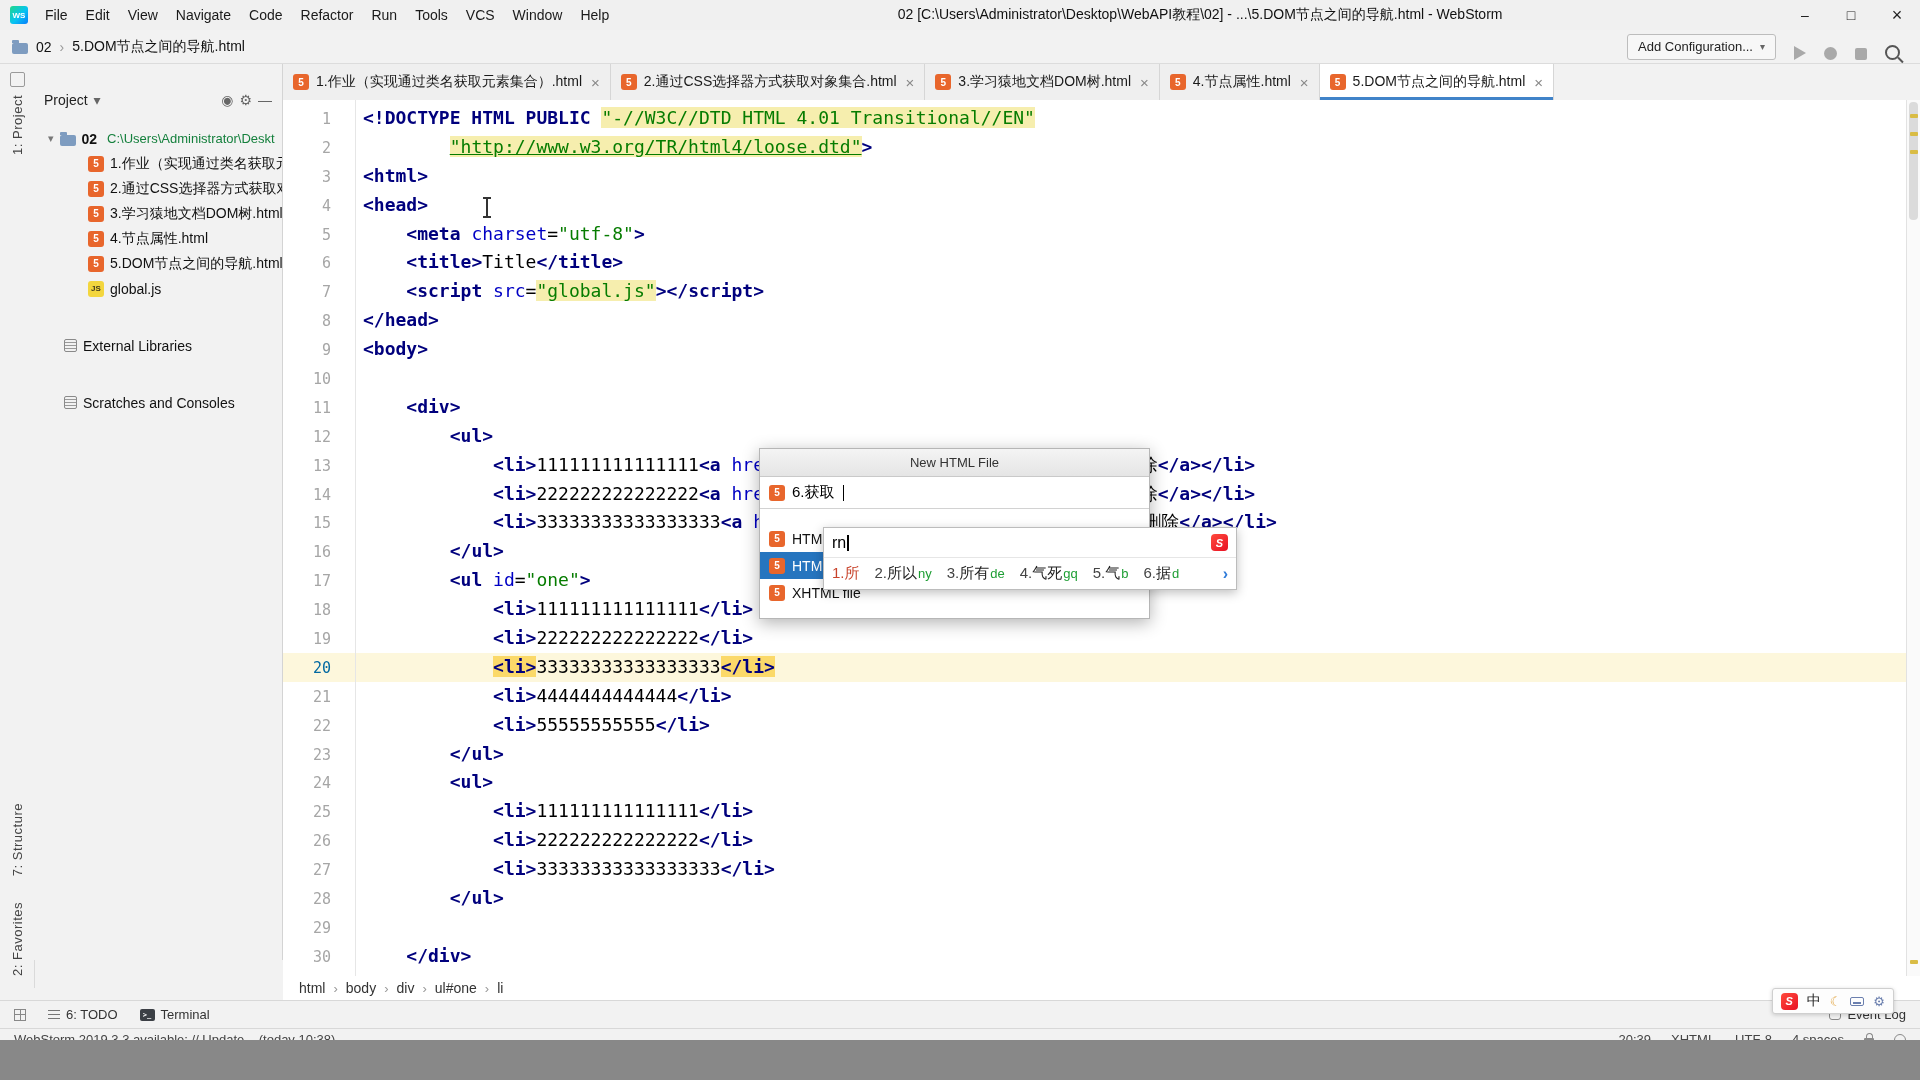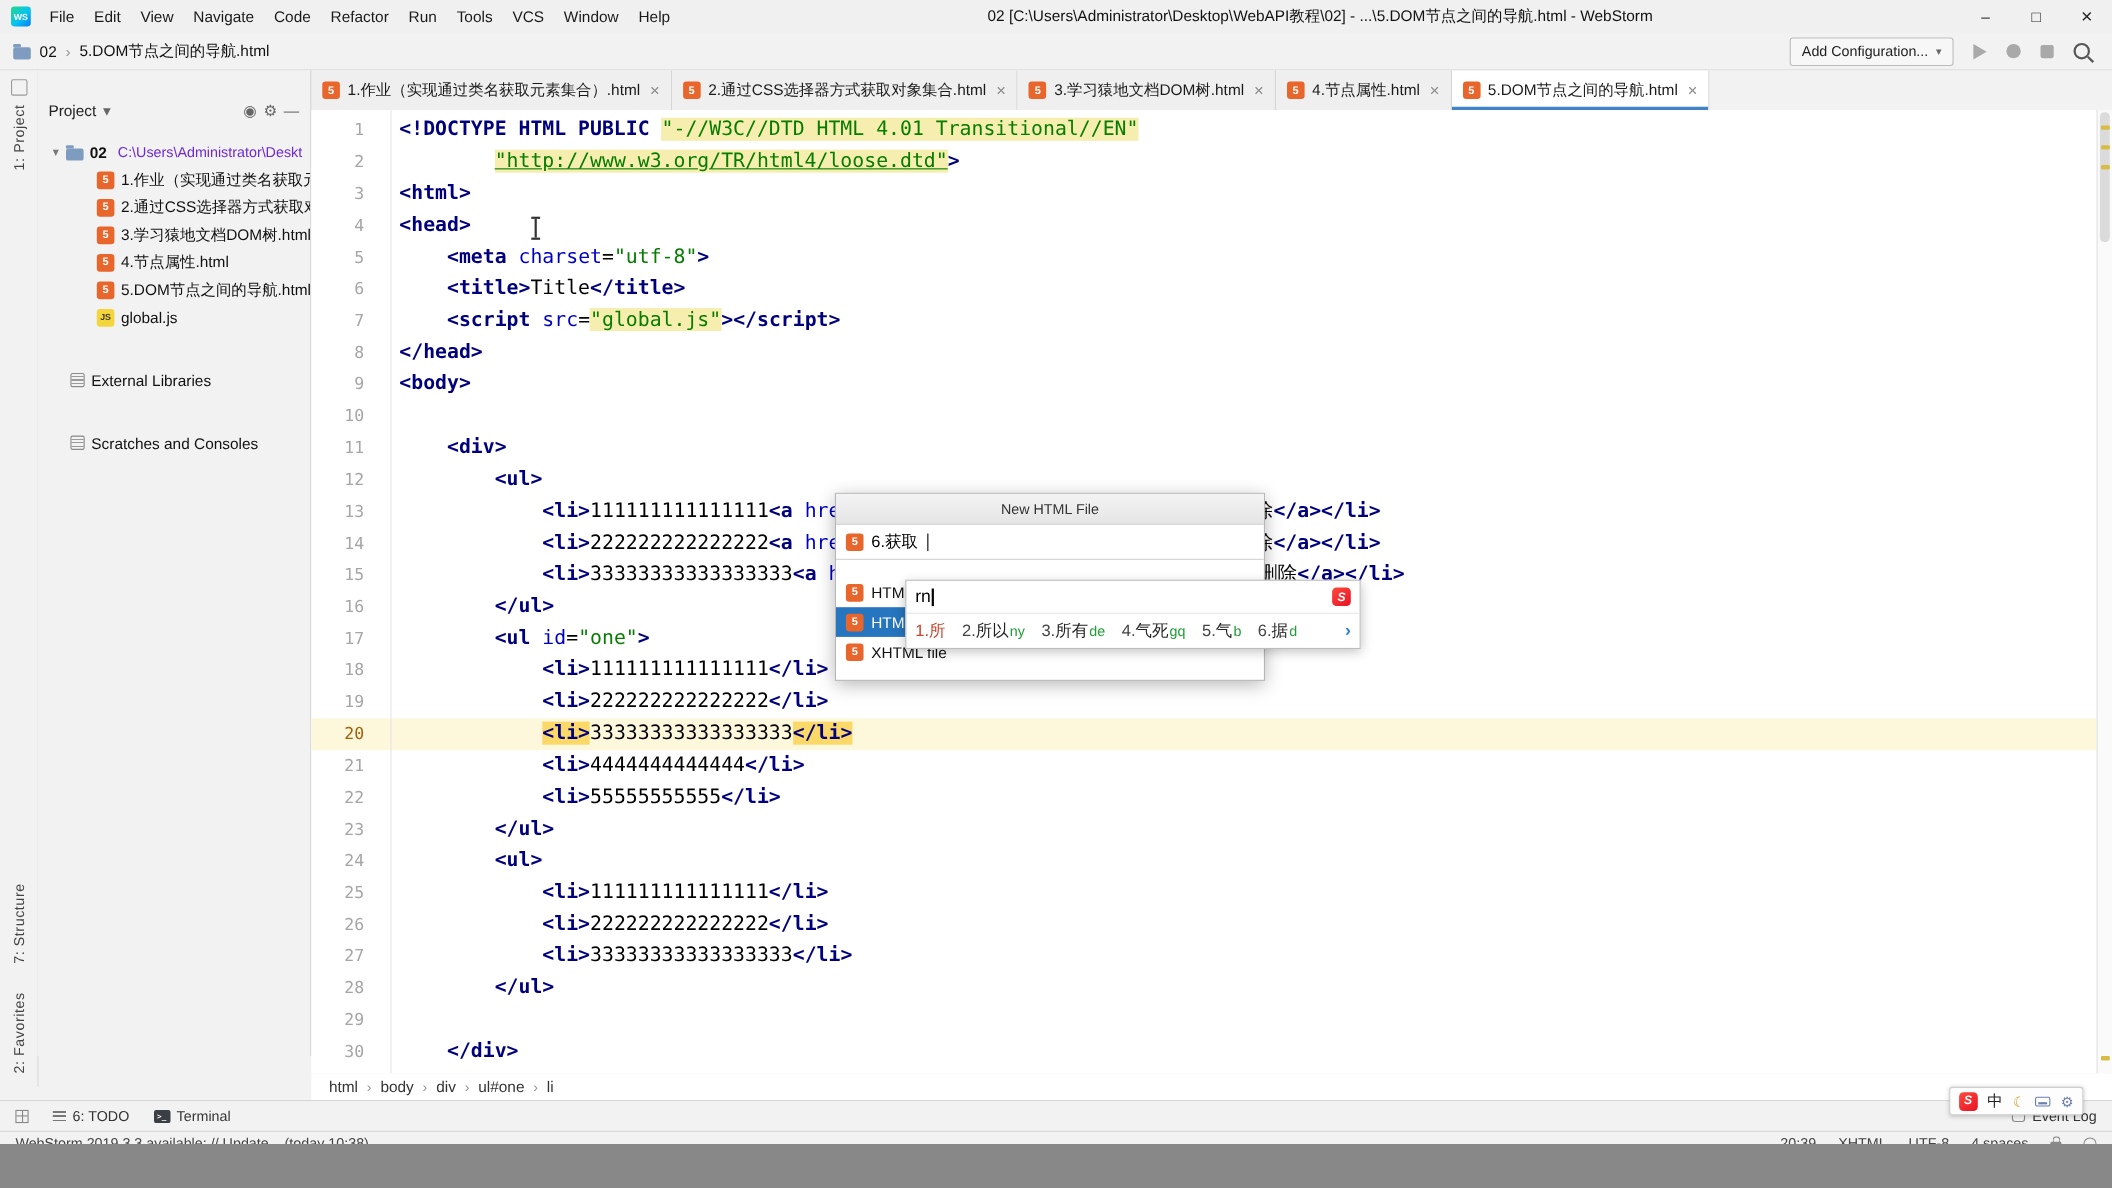--- a/index.html
+++ b/index.html
@@ -17,21 +17,21 @@
     overflow:hidden;text-overflow:ellipsis;padding:0 8px;}
   .win-controls{display:flex;height:100%;}
   .wc{width:46px;display:flex;align-items:center;justify-content:center;font-size:14px;color:#222;}
   .wc.close{font-size:18px;}
   
   .toolbar{position:absolute;left:0;top:30px;width:100%;height:34px;background:#f2f2f2;
     border-bottom:1px solid #dcdcdc;display:flex;align-items:center;justify-content:space-between;
     padding:0 12px;box-sizing:border-box;}
   .nav-left{display:flex;align-items:center;gap:8px;font-size:14px;}
   .nav-sep{color:#999;}
-  .nav-right{display:flex;align-items:center;gap:18px;}
+  .nav-right{display:flex;align-items:flex-end;gap:18px;}
   .add-config{display:flex;align-items:center;gap:7px;border:1px solid #bdbdbd;border-radius:3px;
     background:#f7f7f7;height:24px;padding:0 10px;font-size:13px;color:#222;}
   .add-config .dd{font-size:10px;color:#666;}
   .ico-play{width:0;height:0;border-left:12px solid #a9a9a9;border-top:7px solid transparent;
     border-bottom:7px solid transparent;}
   .ico-bug{width:13px;height:13px;border-radius:50%;background:#a9a9a9;}
   .ico-stop{width:12px;height:12px;background:#a9a9a9;border-radius:2px;}
   .ico-search{width:11px;height:11px;border:2px solid #555;border-radius:50%;position:relative;margin-right:8px;}
   .ico-search::after{content:'';position:absolute;width:7px;height:2px;background:#555;
     transform:rotate(45deg);right:-6px;bottom:-3px;}
@@ -67,29 +67,29 @@
   .panel-header{display:flex;align-items:flex-start;gap:6px;height:30px;padding:0 10px;font-size:14px;color:#222;}
   .ph-spacer{flex:1;}
   .ph-ico{color:#666;font-size:14px;}
   .tree{padding-top:4px;}
   .trow{display:flex;align-items:center;gap:6px;height:25px;padding-left:54px;font-size:14px;
     color:#111;white-space:nowrap;overflow:hidden;}
   .trow.root{padding-left:14px;}
   .trow.other{padding-left:30px;margin-top:32px;}
   .arrow{color:#777;font-size:11px;}
   .rname{font-weight:bold;}
-  .rpath{color:#6d28d9;font-size:13px;margin-left:4px;}
+  .rpath{color:#15803d;font-size:13px;margin-left:4px;}
   .tlabel{overflow:hidden;text-overflow:clip;}
   
   .editor{position:absolute;left:283px;top:100px;right:14px;height:876px;background:#fff;
     font-family:"DejaVu Sans Mono",monospace;font-size:18px;overflow:hidden;padding-top:4px;box-sizing:border-box;}
   .gutter-border{position:absolute;left:72px;top:0;bottom:0;width:1px;background:#e6e6e6;}
   .cl{height:28.9px;line-height:28.9px;white-space:nowrap;}
   .cl.current{background:#fdf7dc;}
-  .cl.current .ln{color:#a16207;}
+  .cl.current .ln{color:#0369a1;}
   .ln{display:inline-block;width:48px;padding-right:24px;text-align:right;color:#a6a6a6;font-size:15px;}
   .codetext{white-space:pre;padding-left:8px;}
   .tk-t{color:#00007d;font-weight:bold;}
   .tk-a{color:#0000c4;}
   .tk-p{color:#000;}
   .tk-s{color:#067c00;}
   .tk-sy{color:#067c00;background:#f6eeae;}
   .tk-su{color:#067c00;background:#f6eeae;text-decoration:underline;}
   .tk-x{color:#000;}
   .tk-th{color:#00007d;font-weight:bold;background:#fbd969;}

